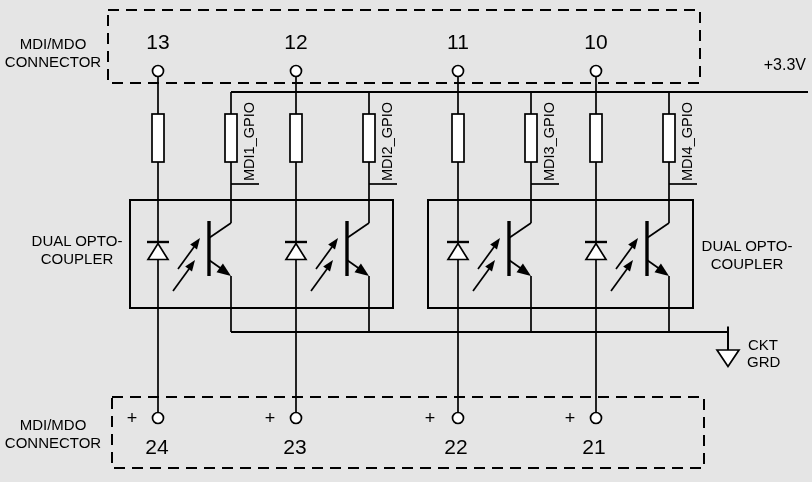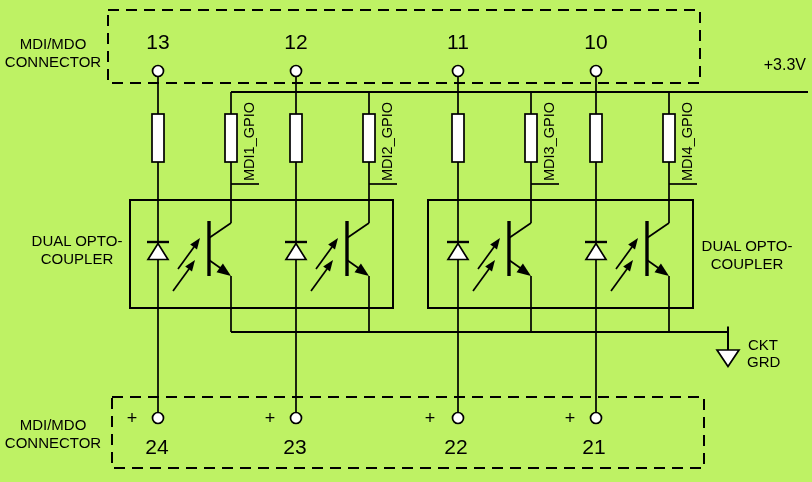--- a/index.html
+++ b/index.html
@@ -1,16 +1,16 @@
 <!DOCTYPE html>
 <html><head>
 <meta charset="utf-8">
 <style>
   html,body{margin:0;padding:0;background:#ffffff;}
-  .stage{position:relative;width:812px;height:482px;background:#bef264;overflow:hidden;
+  .stage{position:relative;width:812px;height:482px;background:#e5e5e5;overflow:hidden;
          font-family:"Liberation Sans", sans-serif;}
   svg{display:block;}
   .wire{stroke:#000;stroke-width:1.7;fill:none;}
   .thick{stroke:#000;stroke-width:2;fill:none;}
   .comp{stroke:#000;stroke-width:1.7;fill:#fff;}
   .blackfill{fill:#000;stroke:none;}
   .dashedbox{fill:none;stroke:#000;stroke-width:2;stroke-dasharray:11,7;}
   .solidbox{fill:none;stroke:#000;stroke-width:2;}
   text{fill:#000;}
   .lbl{font-size:15px;}

